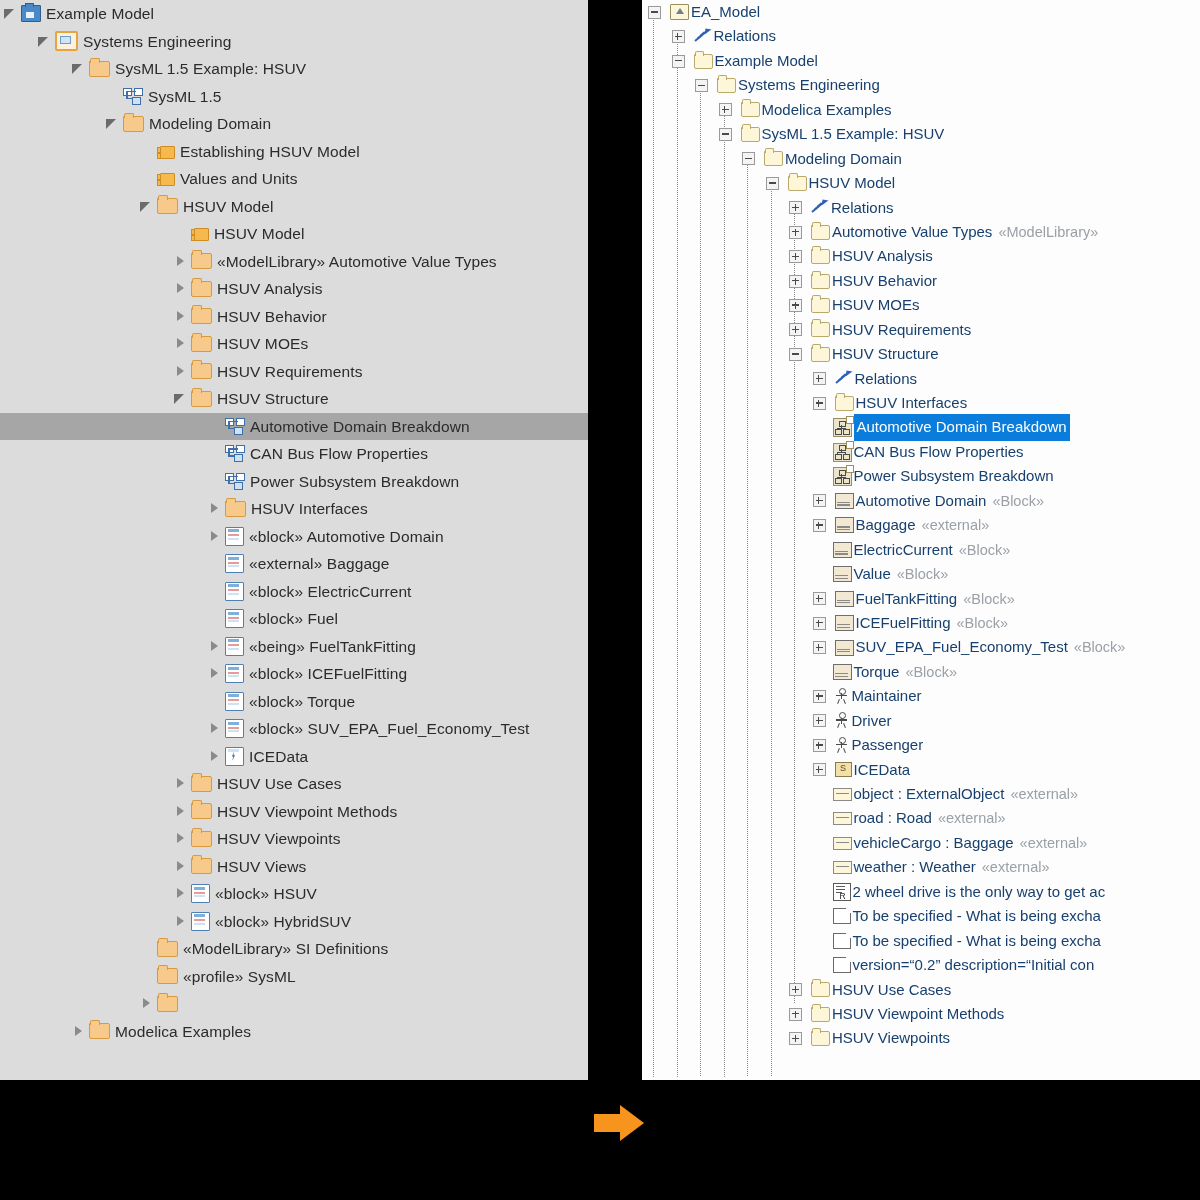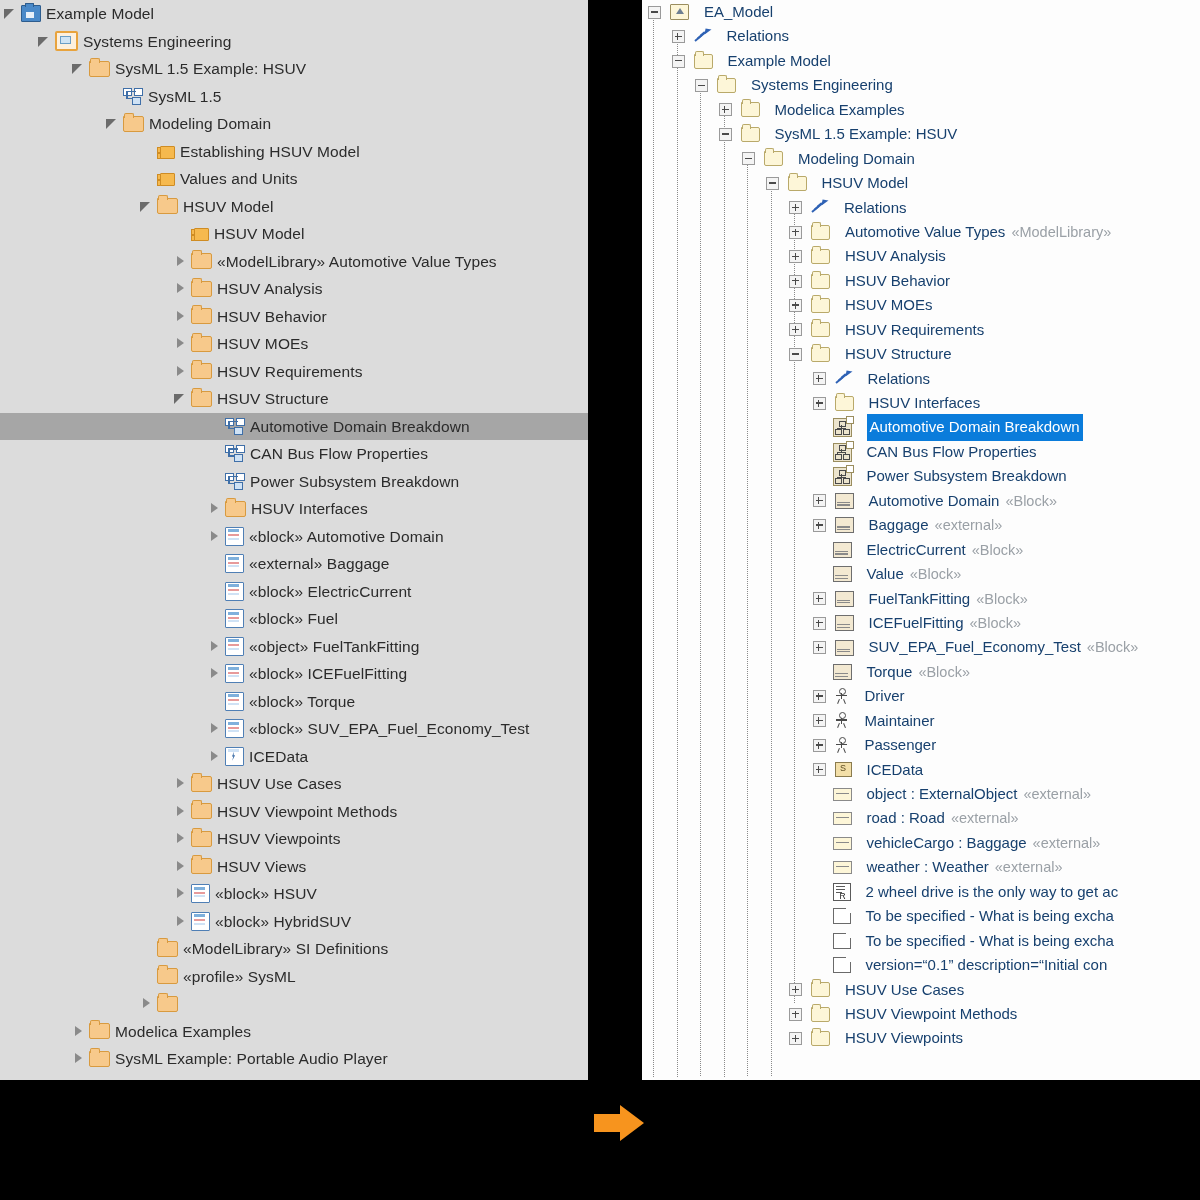--- a/index.html
+++ b/index.html
@@ -89,21 +89,21 @@
   #right-panel .stereo{color:#9aa0a6;margin-left:6px;font-size:14.5px;}
   #right-panel .sel .name{background:#0a7cdb;color:#fff;padding:1px 3px;}
   #right-panel .pm{
     width:11px;height:11px;flex:0 0 11px;border:1px solid #9a9a9a;background:#f4f4f4;
     position:relative;margin-right:2px;
   }
   #right-panel .pm::before{content:"";position:absolute;left:2px;top:4.5px;width:7px;height:1.3px;background:#4a4a4a;}
   #right-panel .pm.plus::after{content:"";position:absolute;left:4.5px;top:2px;width:1.3px;height:7px;background:#4a4a4a;}
   #right-panel .pmspace{width:11px;flex:0 0 11px;margin-right:2px;}
   #right-panel .gap{width:7px;flex:0 0 7px;}
-  #right-panel .lbl{margin-left:15px;}
+  #right-panel .lbl{margin-left:2px;}
 
   
   .r-folder{width:17px;height:13px;background:#fdf6d8;border:1px solid #b9a96a;border-radius:0 2px 2px 2px;}
   .r-folder::before{content:"";position:absolute;left:0;top:-4px;width:7px;height:4px;background:#fdf6d8;border:1px solid #b9a96a;border-bottom:none;border-radius:2px 2px 0 0;}
 
   .r-topfolder{width:17px;height:14px;background:#fdf6d8;border:1px solid #9a8d5e;border-radius:1px;}
   .r-topfolder::after{content:"";position:absolute;left:5px;top:3px;width:0;height:0;border-left:4px solid transparent;border-right:4px solid transparent;border-bottom:6px solid #6e7f92;}
 
   .r-rel{width:18px;height:16px;}
   .r-rel .a{position:absolute;left:1px;top:11px;width:15px;height:2px;background:#2f62b5;transform:rotate(-40deg);transform-origin:left center;}
@@ -359,21 +359,21 @@
       <span class="lbl">«block» Fuel</span>
     </div>
     <div class="row">
       <span style="flex: 0 0 auto; width: 208px;"></span>
       <span class="twisty collapsed"></span>
       <span class="ico i-block">
         <i class="h"></i>
         <i class="r1"></i>
         <i class="r2"></i>
       </span>
-      <span class="lbl">«object» FuelTankFitting</span>
+      <span class="lbl">«being» FuelTankFitting</span>
     </div>
     <div class="row">
       <span style="flex: 0 0 auto; width: 208px;"></span>
       <span class="twisty collapsed"></span>
       <span class="ico i-block">
         <i class="h"></i>
         <i class="r1"></i>
         <i class="r2"></i>
       </span>
       <span class="lbl">«block» ICEFuelFitting</span>
@@ -466,26 +466,20 @@
     <div class="row">
       <span style="flex: 0 0 auto; width: 140px;"></span>
       <span class="twisty collapsed"></span>
       <span class="ico i-folder"></span>
     </div>
     <div class="row">
       <span style="flex: 0 0 auto; width: 72px;"></span>
       <span class="twisty collapsed"></span>
       <span class="ico i-folder"></span>
       <span class="lbl">Modelica Examples</span>
-    </div>
-    <div class="row">
-      <span style="flex: 0 0 auto; width: 72px;"></span>
-      <span class="twisty collapsed"></span>
-      <span class="ico i-folder"></span>
-      <span class="lbl">SysML Example: Portable Audio Player</span>
     </div>
   </div>
 
 <div id="right-panel">
     <div class="vline" style="left: 11px; top: 12px; bottom: auto; height: 1065.35px;"></div>
     <div class="vline" style="left: 34.5px; top: 36.45px; bottom: auto; height: 1040.9px;"></div>
     <div class="vline" style="left: 58px; top: 85.35px; bottom: auto; height: 992px;"></div>
     <div class="vline" style="left: 81.5px; top: 109.8px; bottom: auto; height: 967.55px;"></div>
     <div class="vline" style="left: 105px; top: 158.7px; bottom: auto; height: 918.65px;"></div>
     <div class="vline" style="left: 128.5px; top: 183.15px; bottom: auto; height: 894.2px;"></div>
@@ -762,34 +756,34 @@
       <span style="flex: 0 0 auto; width: 170.5px;"></span>
       <span class="pm plus"></span>
       <span class="gap"></span>
       <span class="ico r-actor">
         <span class="hd"></span>
         <span class="bd"></span>
         <span class="ar"></span>
         <span class="l1"></span>
         <span class="l2"></span>
       </span>
-      <span class="lbl name">Driver</span>
+      <span class="lbl name">Maintainer</span>
     </div>
     <div class="row">
       <span style="flex: 0 0 auto; width: 170.5px;"></span>
       <span class="pm plus"></span>
       <span class="gap"></span>
       <span class="ico r-actor">
         <span class="hd"></span>
         <span class="bd"></span>
         <span class="ar"></span>
         <span class="l1"></span>
         <span class="l2"></span>
       </span>
-      <span class="lbl name">Maintainer</span>
+      <span class="lbl name">Driver</span>
     </div>
     <div class="row">
       <span style="flex: 0 0 auto; width: 170.5px;"></span>
       <span class="pm plus"></span>
       <span class="gap"></span>
       <span class="ico r-actor">
         <span class="hd"></span>
         <span class="bd"></span>
         <span class="ar"></span>
         <span class="l1"></span>
@@ -859,21 +853,21 @@
       <span class="pmspace"></span>
       <span class="gap"></span>
       <span class="ico r-note"></span>
       <span class="lbl name">To be specified - What is being excha</span>
     </div>
     <div class="row">
       <span style="flex: 0 0 auto; width: 170.5px;"></span>
       <span class="pmspace"></span>
       <span class="gap"></span>
       <span class="ico r-note"></span>
-      <span class="lbl name">version=“0.1” description=“Initial con</span>
+      <span class="lbl name">version=“0.2” description=“Initial con</span>
     </div>
     <div class="row">
       <span style="flex: 0 0 auto; width: 147px;"></span>
       <span class="pm plus"></span>
       <span class="gap"></span>
       <span class="ico r-folder"></span>
       <span class="lbl name">HSUV Use Cases</span>
     </div>
     <div class="row">
       <span style="flex: 0 0 auto; width: 147px;"></span>

